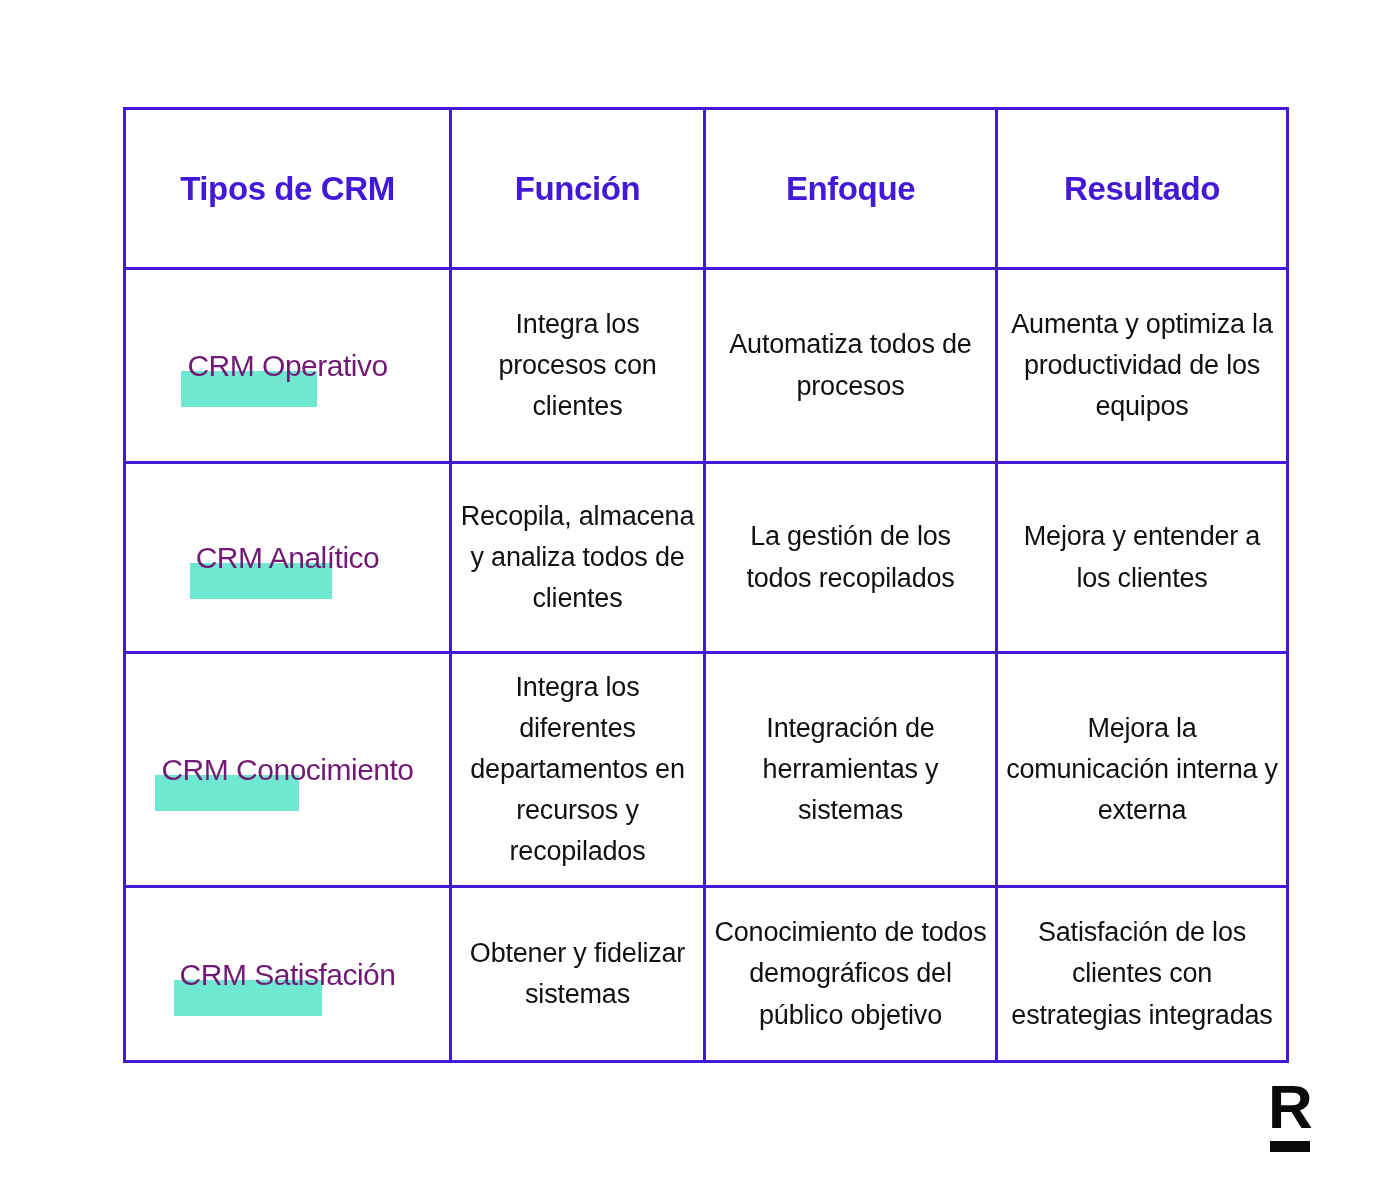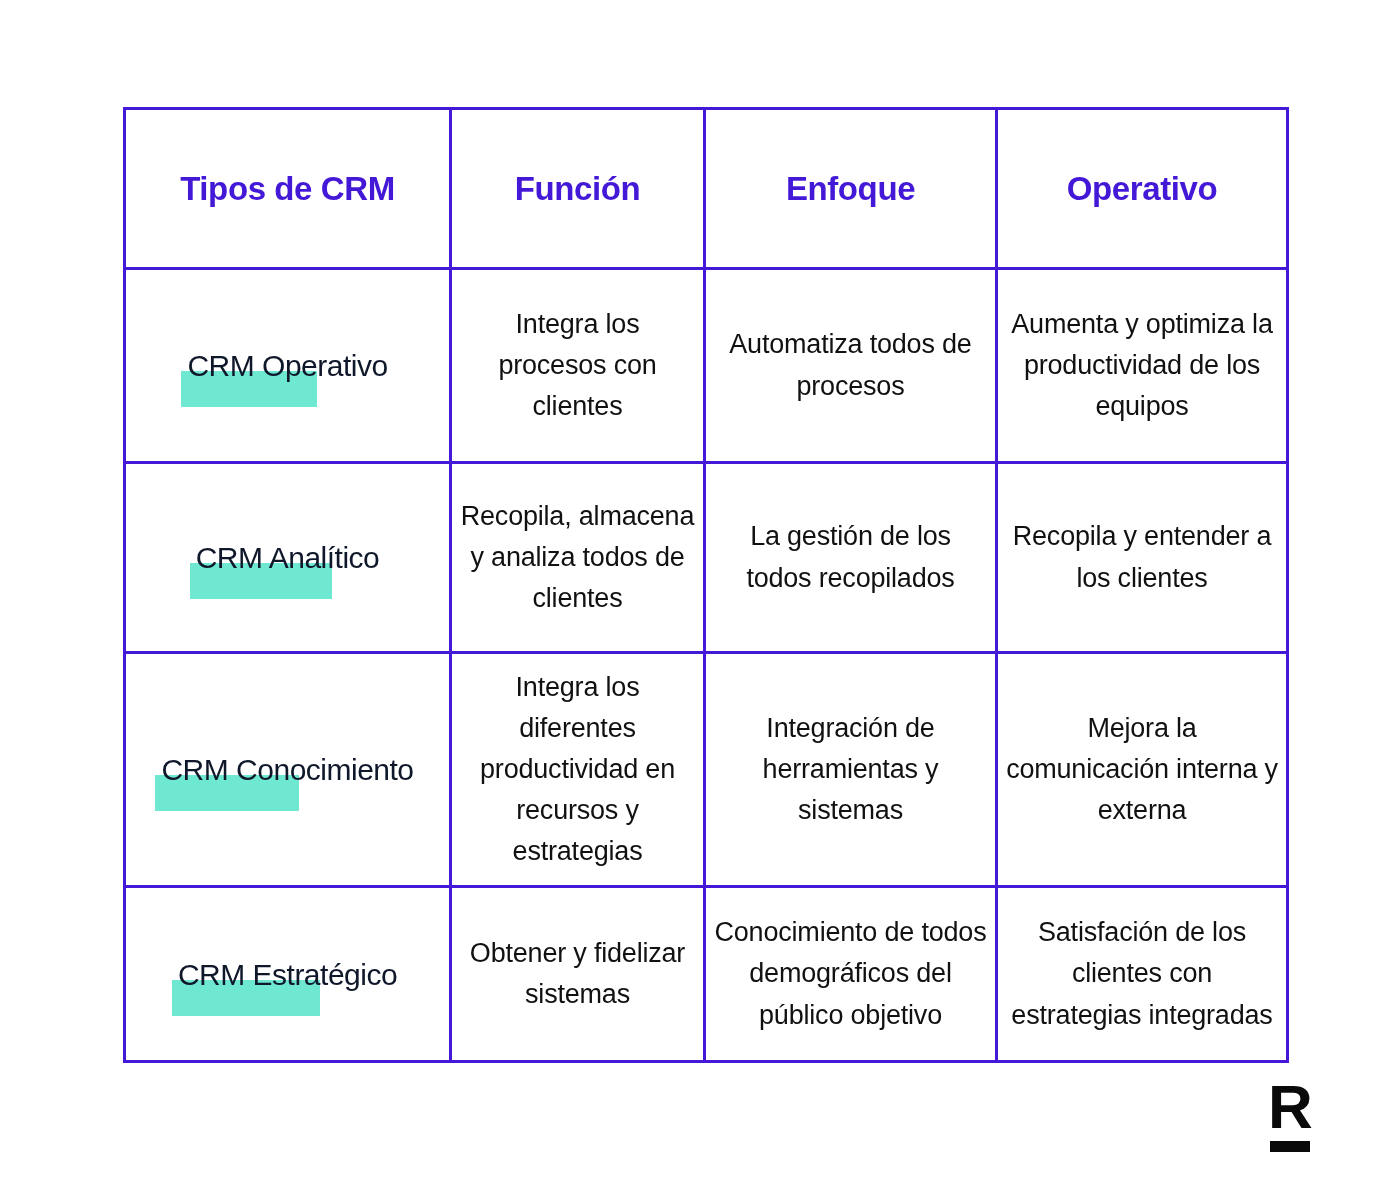--- a/index.html
+++ b/index.html
@@ -74,21 +74,21 @@
 
   
   td.type-cell {
     text-align: left;
     padding-left: 14px;
   }
 
   .type-label {
     position: relative;
     display: inline-block;
-    color: #0f172a;
+    color: #701a75;
     font-size: 30px;
     font-weight: 400;
     letter-spacing: -0.5px;
     line-height: 1.1;
     white-space: nowrap;
     z-index: 1;
   }
 
   .type-label .hl {
     position: absolute;
@@ -143,21 +143,21 @@
         <col class="c1">
           <col class="c2">
           <col class="c3">
           <col class="c4">
       </colgroup>
       <thead>
         <tr class="r-head">
           <th class="head-cell">Tipos de CRM</th>
           <th class="head-cell">Función</th>
           <th class="head-cell">Enfoque</th>
-          <th class="head-cell">Operativo</th>
+          <th class="head-cell">Resultado</th>
         </tr>
       </thead>
       <tbody>
 
         <tr class="r-1">
           <td class="type-cell">
             <span class="type-label">
               <span class="hl hl-w1"></span>
               <span>CRM Operativo</span>
             </span>
@@ -169,40 +169,40 @@
 
         <tr class="r-2">
           <td class="type-cell">
             <span class="type-label">
               <span class="hl hl-w2"></span>
               <span>CRM Analítico</span>
             </span>
           </td>
           <td class="body-cell">Recopila, almacena y analiza todos de clientes</td>
           <td class="body-cell">La gestión de los todos recopilados</td>
-          <td class="body-cell">Recopila y entender a los clientes</td>
+          <td class="body-cell">Mejora y entender a los clientes</td>
         </tr>
 
         <tr class="r-3">
           <td class="type-cell">
             <span class="type-label">
               <span class="hl hl-w3"></span>
               <span>CRM Conocimiento</span>
             </span>
           </td>
-          <td class="body-cell">Integra los diferentes productividad en recursos y estrategias</td>
+          <td class="body-cell">Integra los diferentes departamentos en recursos y recopilados</td>
           <td class="body-cell">Integración de herramientas y sistemas</td>
           <td class="body-cell">Mejora la comunicación interna y externa</td>
         </tr>
 
         <tr class="r-4">
           <td class="type-cell">
             <span class="type-label">
               <span class="hl hl-w4"></span>
-              <span>CRM Estratégico</span>
+              <span>CRM Satisfación</span>
             </span>
           </td>
           <td class="body-cell">Obtener y fidelizar sistemas</td>
           <td class="body-cell">Conocimiento de todos demográficos del público objetivo</td>
           <td class="body-cell">Satisfación de los clientes con estrategias integradas</td>
         </tr>
 
       </tbody>
     </table>
   </div>

